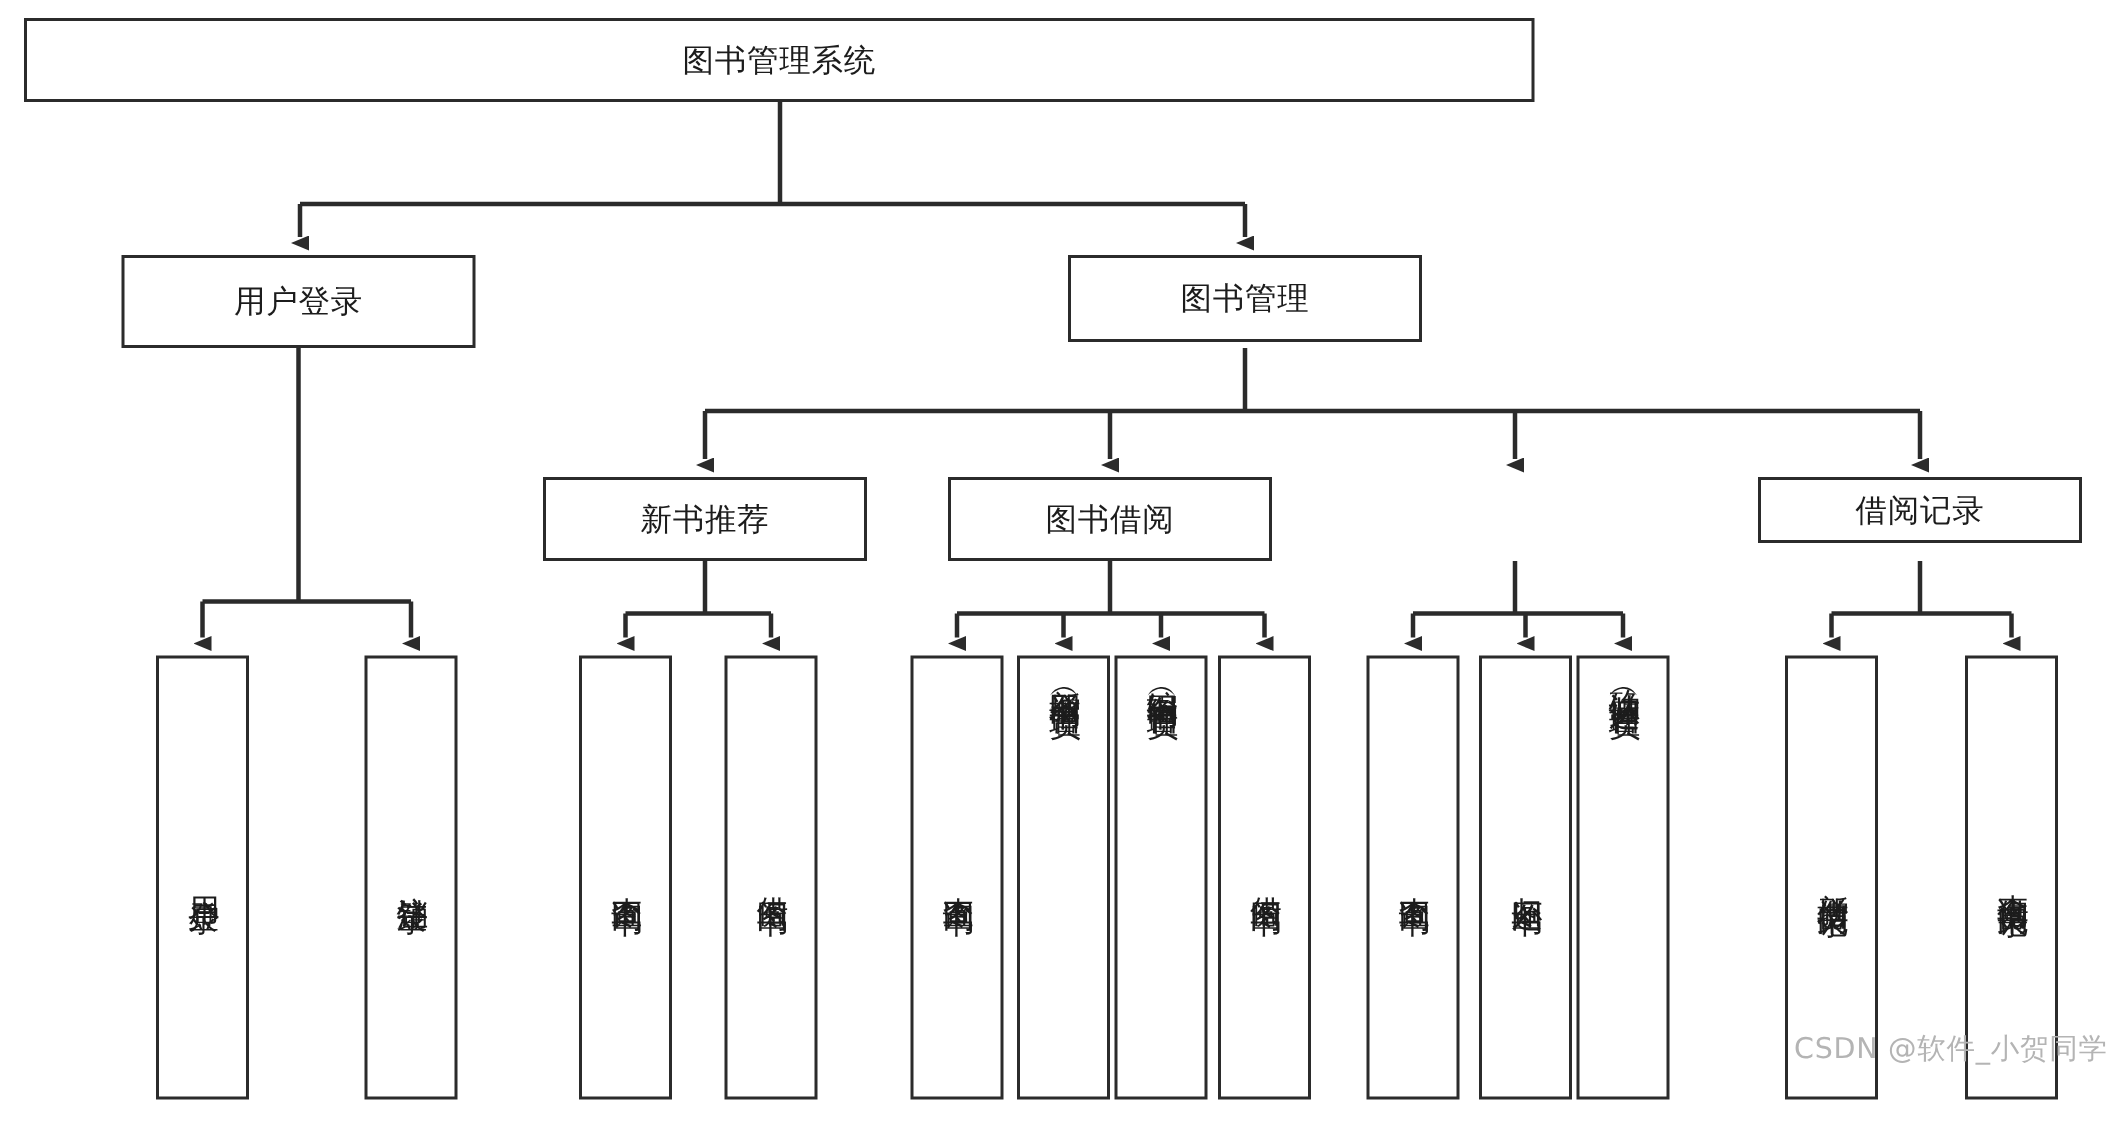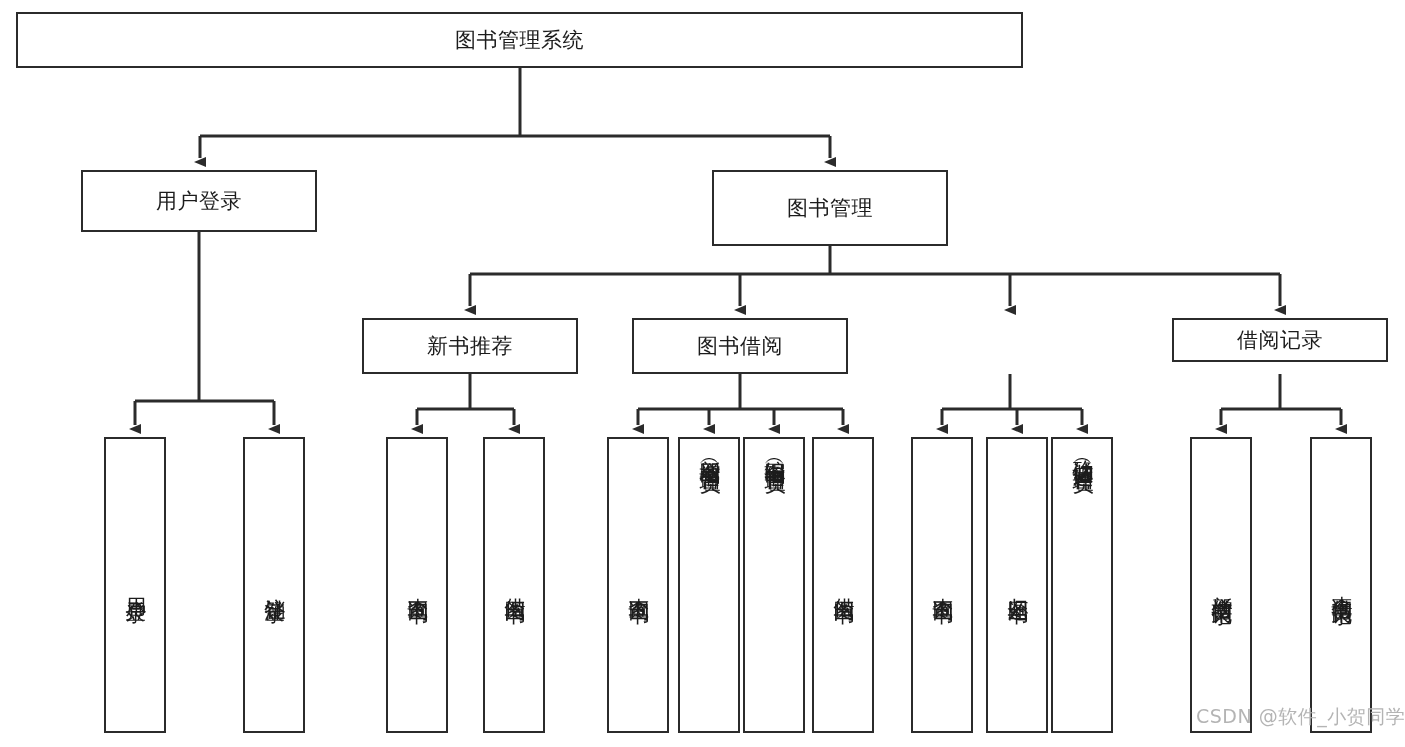--- a/index.html
+++ b/index.html
@@ -88,21 +88,21 @@
     </g>
   </svg>
 
   <div class="node-box" style="left:16px;top:12px;width:1007px;height:56px;">
     <span class="node-label">图书管理系统</span>
   </div>
 
   <div class="node-box" style="left:81px;top:170px;width:236px;height:62px;">
     <span class="node-label">用户登录</span>
   </div>
-  <div class="node-box" style="left:712px;top:170px;width:236px;height:76px;">
+  <div class="node-box" style="left:712px;top:170px;width:236px;height:58px;">
     <span class="node-label">图书管理</span>
   </div>
 
   <div class="node-box" style="left:362px;top:318px;width:216px;height:56px;">
     <span class="node-label">新书推荐</span>
   </div>
   <div class="node-box" style="left:632px;top:318px;width:216px;height:56px;">
     <span class="node-label">图书借阅</span>
   </div>
   <div class="node-box" style="left:1172px;top:318px;width:216px;height:44px;">
@@ -142,14 +142,14 @@
   <div class="leaf-box topalign" style="left:1051px;top:437px;width:62px;height:296px;">
     <span class="leaf-label">确认归还（管理员）</span>
   </div>
   <div class="leaf-box" style="left:1190px;top:437px;width:62px;height:296px;">
     <span class="leaf-label">新增借阅记录</span>
   </div>
   <div class="leaf-box" style="left:1310px;top:437px;width:62px;height:296px;">
     <span class="leaf-label">查询借阅记录</span>
   </div>
 
-  <div class="watermark" style="left:1196px;top:704px;">CSDN @软件_小贺同学</div>
+  <div class="watermark" style="left:1196px;top:686px;">CSDN @软件_小贺同学</div>
 </div>
 
 </body></html>

